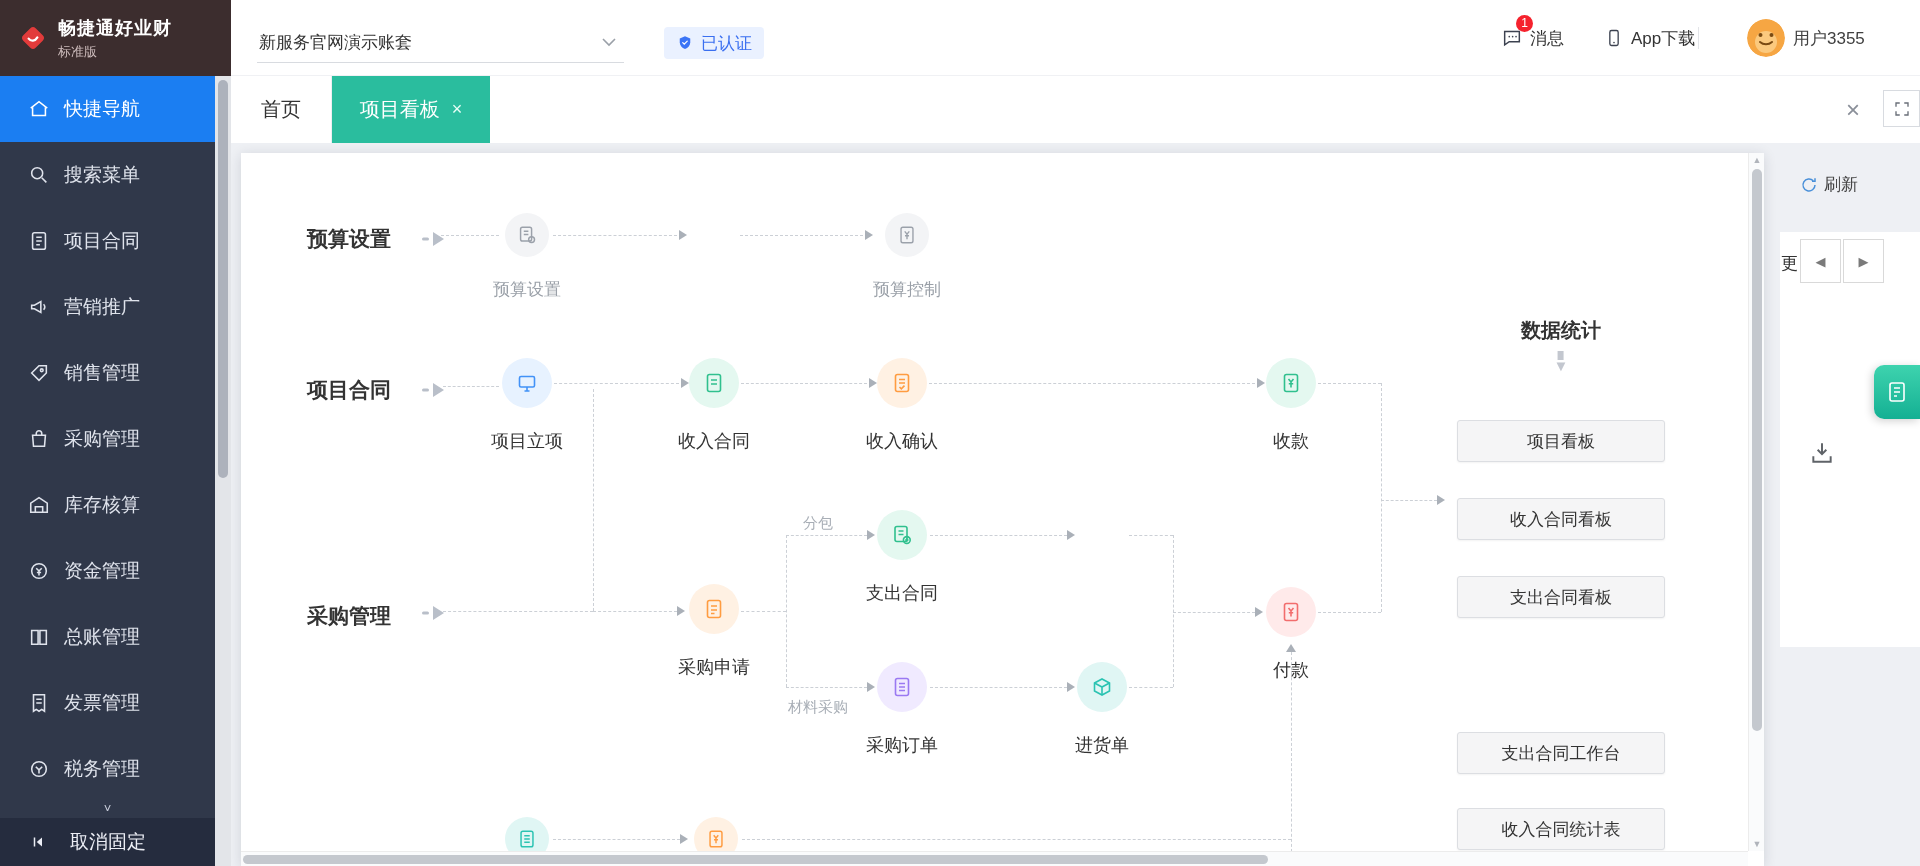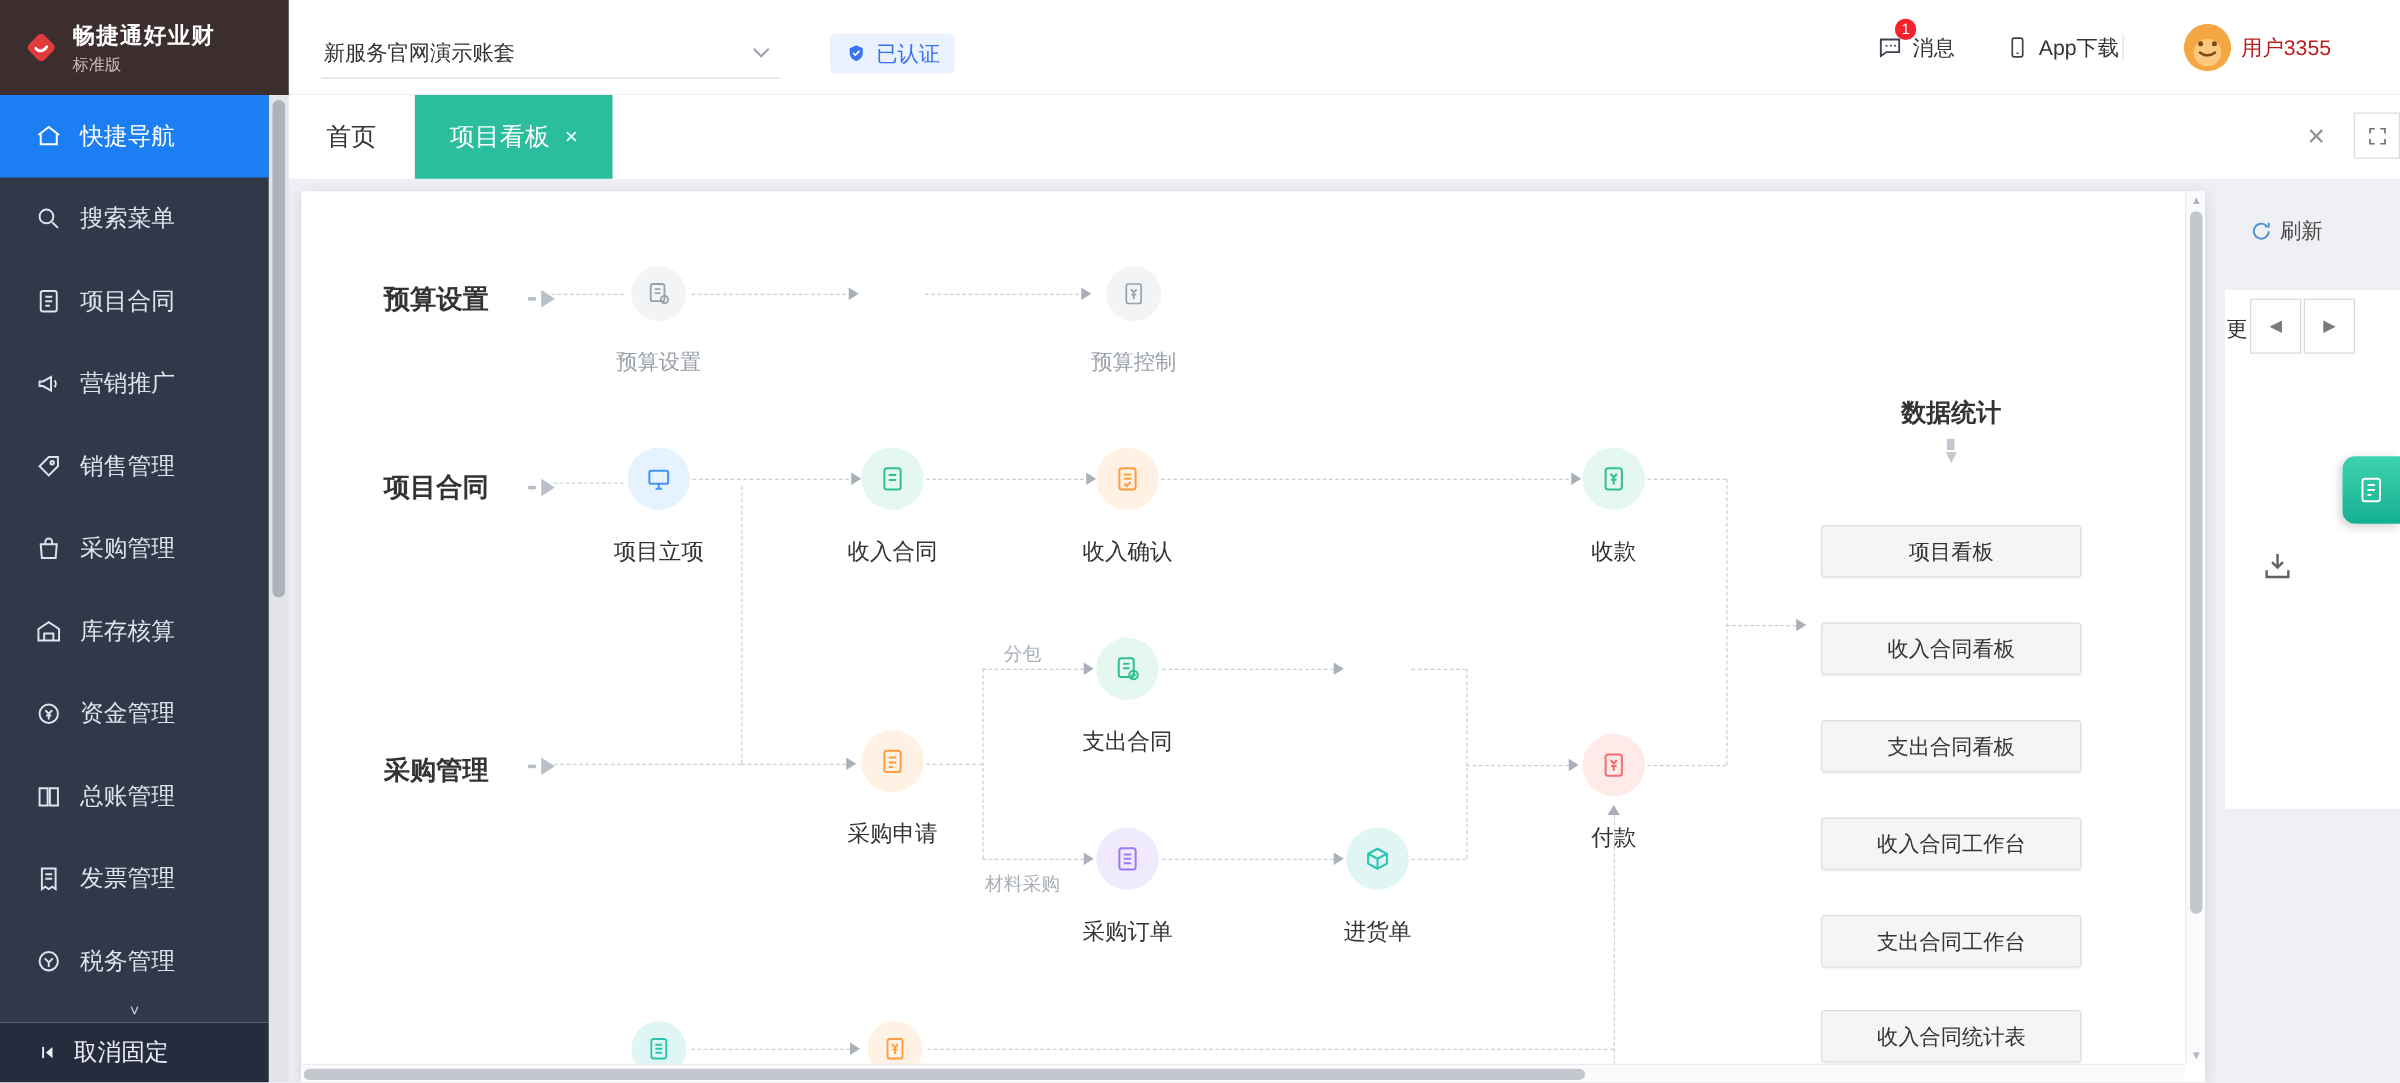--- a/index.html
+++ b/index.html
@@ -9,33 +9,33 @@
 
   
   .logo-area{position:absolute;left:0;top:0;width:231px;height:76px;background:#3c2d2e;display:flex;align-items:center;gap:10px;padding-left:18px;z-index:6}
   .brand-name{font-size:18px;color:#fff;font-weight:bold;letter-spacing:1px}
   .brand-edition{font-size:13px;color:#cdbcbc;margin-top:3px}
   .sidebar{position:absolute;left:0;top:76px;width:215px;height:742px;background:#30384a;z-index:5}
   .mi{height:66px;display:flex;align-items:center;gap:14px;padding-left:28px;font-size:19px;color:#dfe3ec;cursor:pointer}
   .mi.active{background:#1b7ef2;color:#fff}
   .mi svg{flex:0 0 22px}
   .sb-chevron{height:16px;text-align:center;color:#c9cedb;font-size:13px;line-height:13px}
-  .sb-footer{position:absolute;left:0;bottom:0;width:215px;height:48px;background:#252c3e;display:flex;align-items:center;gap:11px;padding-left:30px;color:#eceef5;font-size:19px;z-index:6;cursor:pointer}
+  .sb-footer{position:absolute;left:0;bottom:0;width:215px;height:48px;background:#252c3e;display:flex;align-items:center;gap:22px;padding-left:30px;color:#eceef5;font-size:19px;z-index:6;cursor:pointer}
   .sb-scroll{position:absolute;left:215px;top:76px;width:16px;height:790px;background:#e3e5e9;z-index:4}
   .sb-thumb{position:absolute;left:3px;top:4px;width:10px;height:398px;background:#adb2bc;border-radius:5px}
 
   
   .topbar{position:absolute;left:231px;top:0;right:0;height:76px;background:#fff;border-bottom:1px solid #f0f1f4;z-index:3}
   .account{position:absolute;left:26px;top:23px;width:367px;height:40px;border-bottom:1px solid #d8dbe0;display:flex;align-items:center;justify-content:space-between;font-size:17px;color:#333;padding:0 8px 0 2px;cursor:pointer}
   .certified{position:absolute;left:433px;top:27px;height:32px;padding:0 12px;background:#eaf1ff;border-radius:4px;display:flex;align-items:center;gap:7px;color:#3a6ff0;font-size:17px}
   .hb-item{position:absolute;top:0;height:76px;display:flex;align-items:center;gap:7px;font-size:17px;color:#333;cursor:pointer}
   .badge{position:absolute;left:15px;top:15px;min-width:17px;height:17px;background:#f5222d;color:#fff;font-size:12px;border-radius:9px;line-height:17px;text-align:center;padding:0 3px}
   .hb-divider{position:absolute;left:1467px;top:27px;width:1px;height:22px;background:#e2e4e8}
   .avatar{position:absolute;left:1516px;top:19px;width:38px;height:38px;border-radius:50%;overflow:hidden}
-  .user-name{position:absolute;left:1562px;top:0;height:76px;display:flex;align-items:center;font-size:17px;color:#b91c1c}
+  .user-name{position:absolute;left:1562px;top:0;height:76px;display:flex;align-items:center;font-size:17px;color:#404040}
 
   
   .tabbar{position:absolute;left:231px;top:76px;right:0;height:67px;background:#fff;z-index:3}
   .tab-home{position:absolute;left:0;top:0;width:101px;height:67px;display:flex;align-items:center;justify-content:center;font-size:20px;color:#333;border-right:1px solid #eceef2;cursor:pointer}
   .tab-active{position:absolute;left:101px;top:0;width:158px;height:67px;background:#2abd9e;color:#fff;display:flex;align-items:center;justify-content:center;gap:12px;font-size:20px;cursor:pointer}
   .tab-x{font-size:18px;color:#eafff8;cursor:pointer}
   .closeall{position:absolute;right:60px;top:0;height:67px;display:flex;align-items:center;font-size:24px;color:#8a8f99;cursor:pointer}
   .expand-btn{position:absolute;right:0;top:14px;width:37px;height:37px;border:1px solid #d8dbe0;background:#fff;display:flex;align-items:center;justify-content:center;cursor:pointer}
 
   
@@ -515,23 +515,20 @@
       </div>
       <div class="stats-btn" style="top:267px">
           <span>项目看板</span>
         </div>
       <div class="stats-btn" style="top:345px">
           <span>收入合同看板</span>
         </div>
       <div class="stats-btn" style="top:423px">
           <span>支出合同看板</span>
         </div>
-      <div class="stats-btn" style="top:501px">
-          <span>收入合同工作台</span>
-        </div>
       <div class="stats-btn" style="top:579px">
           <span>支出合同工作台</span>
         </div>
       <div class="stats-btn" style="top:655px">
           <span>收入合同统计表</span>
         </div>
 
       <div class="vscroll">
         <span class="cap" style="top:2px">▲</span>
         <div class="vthumb"></div>

